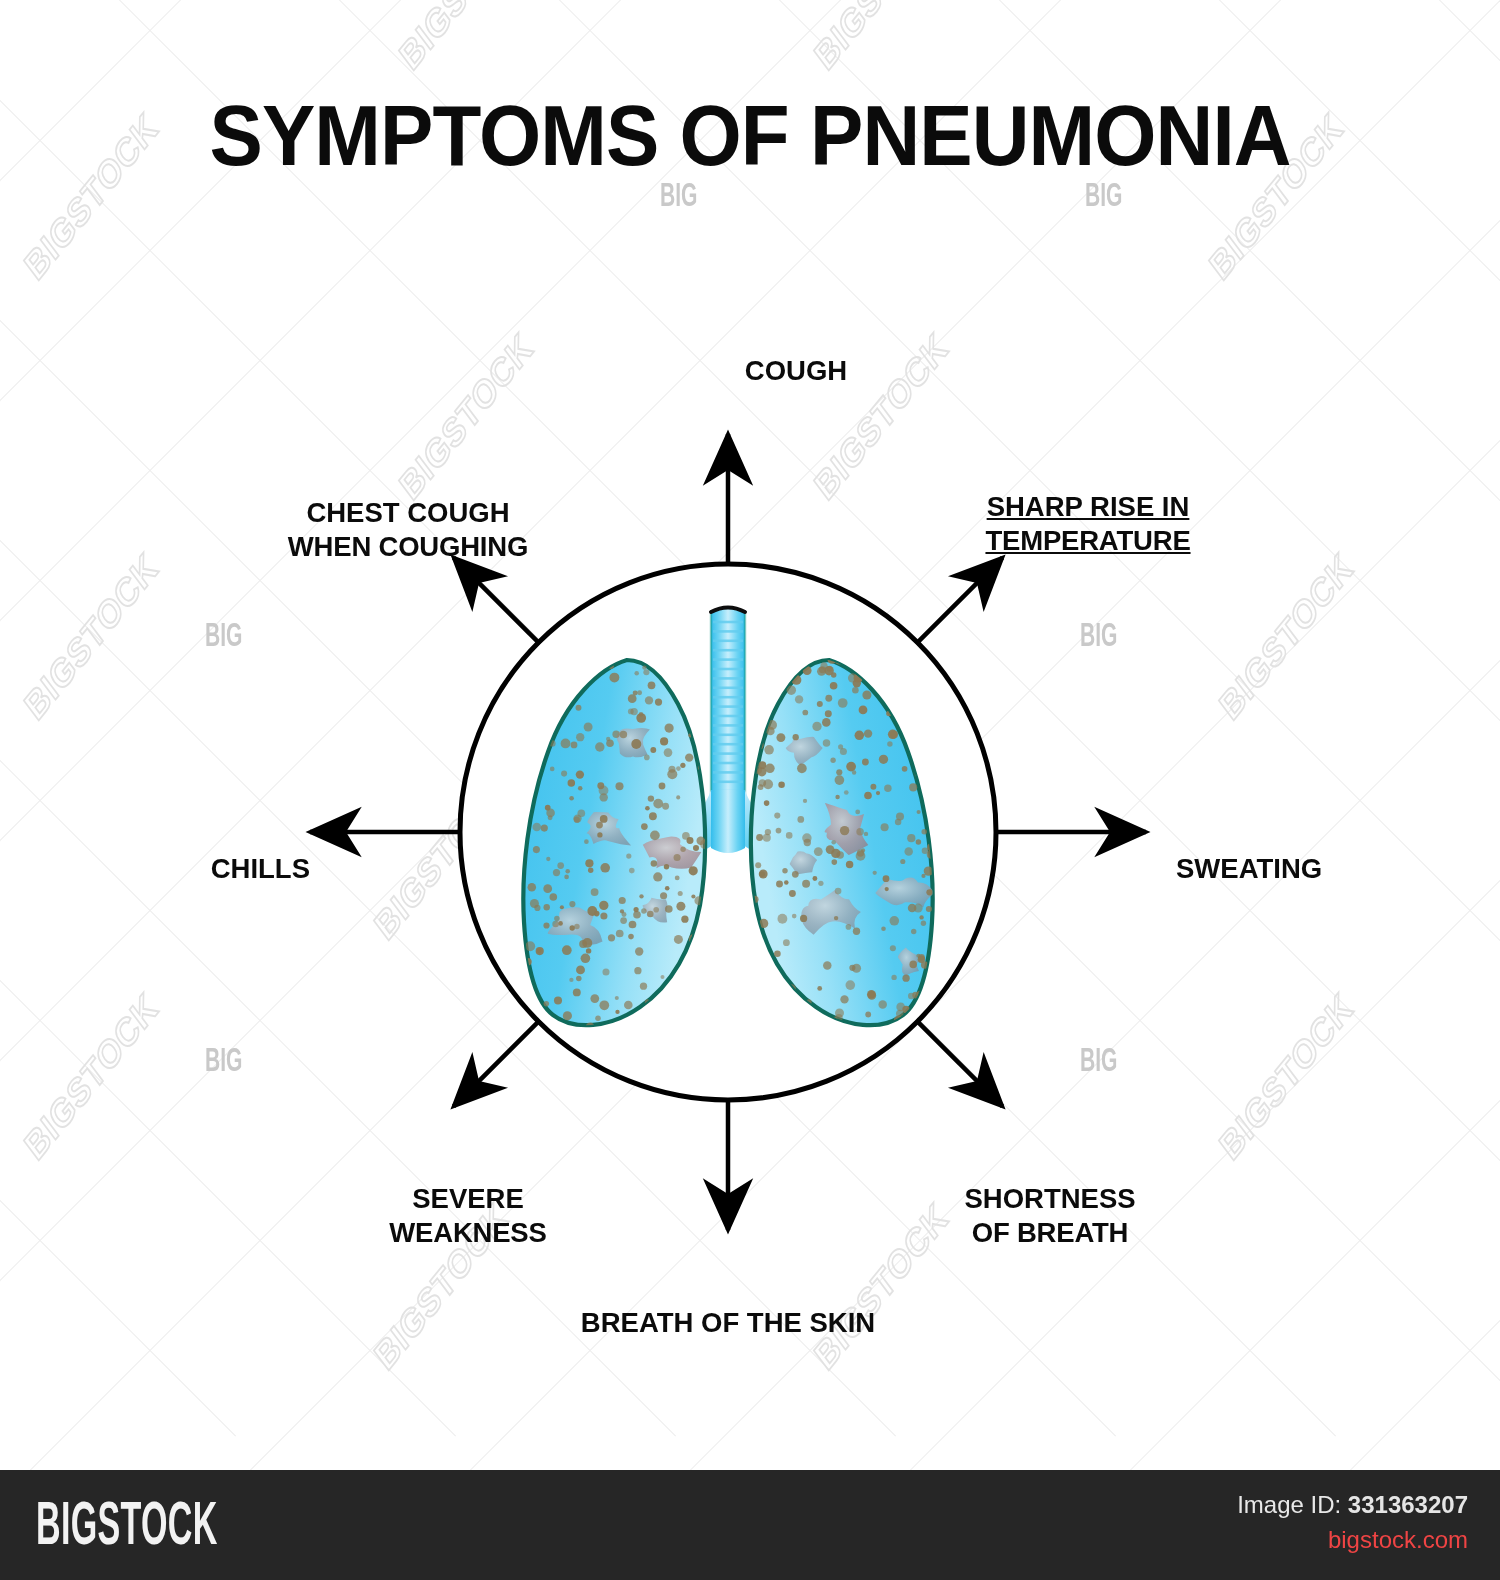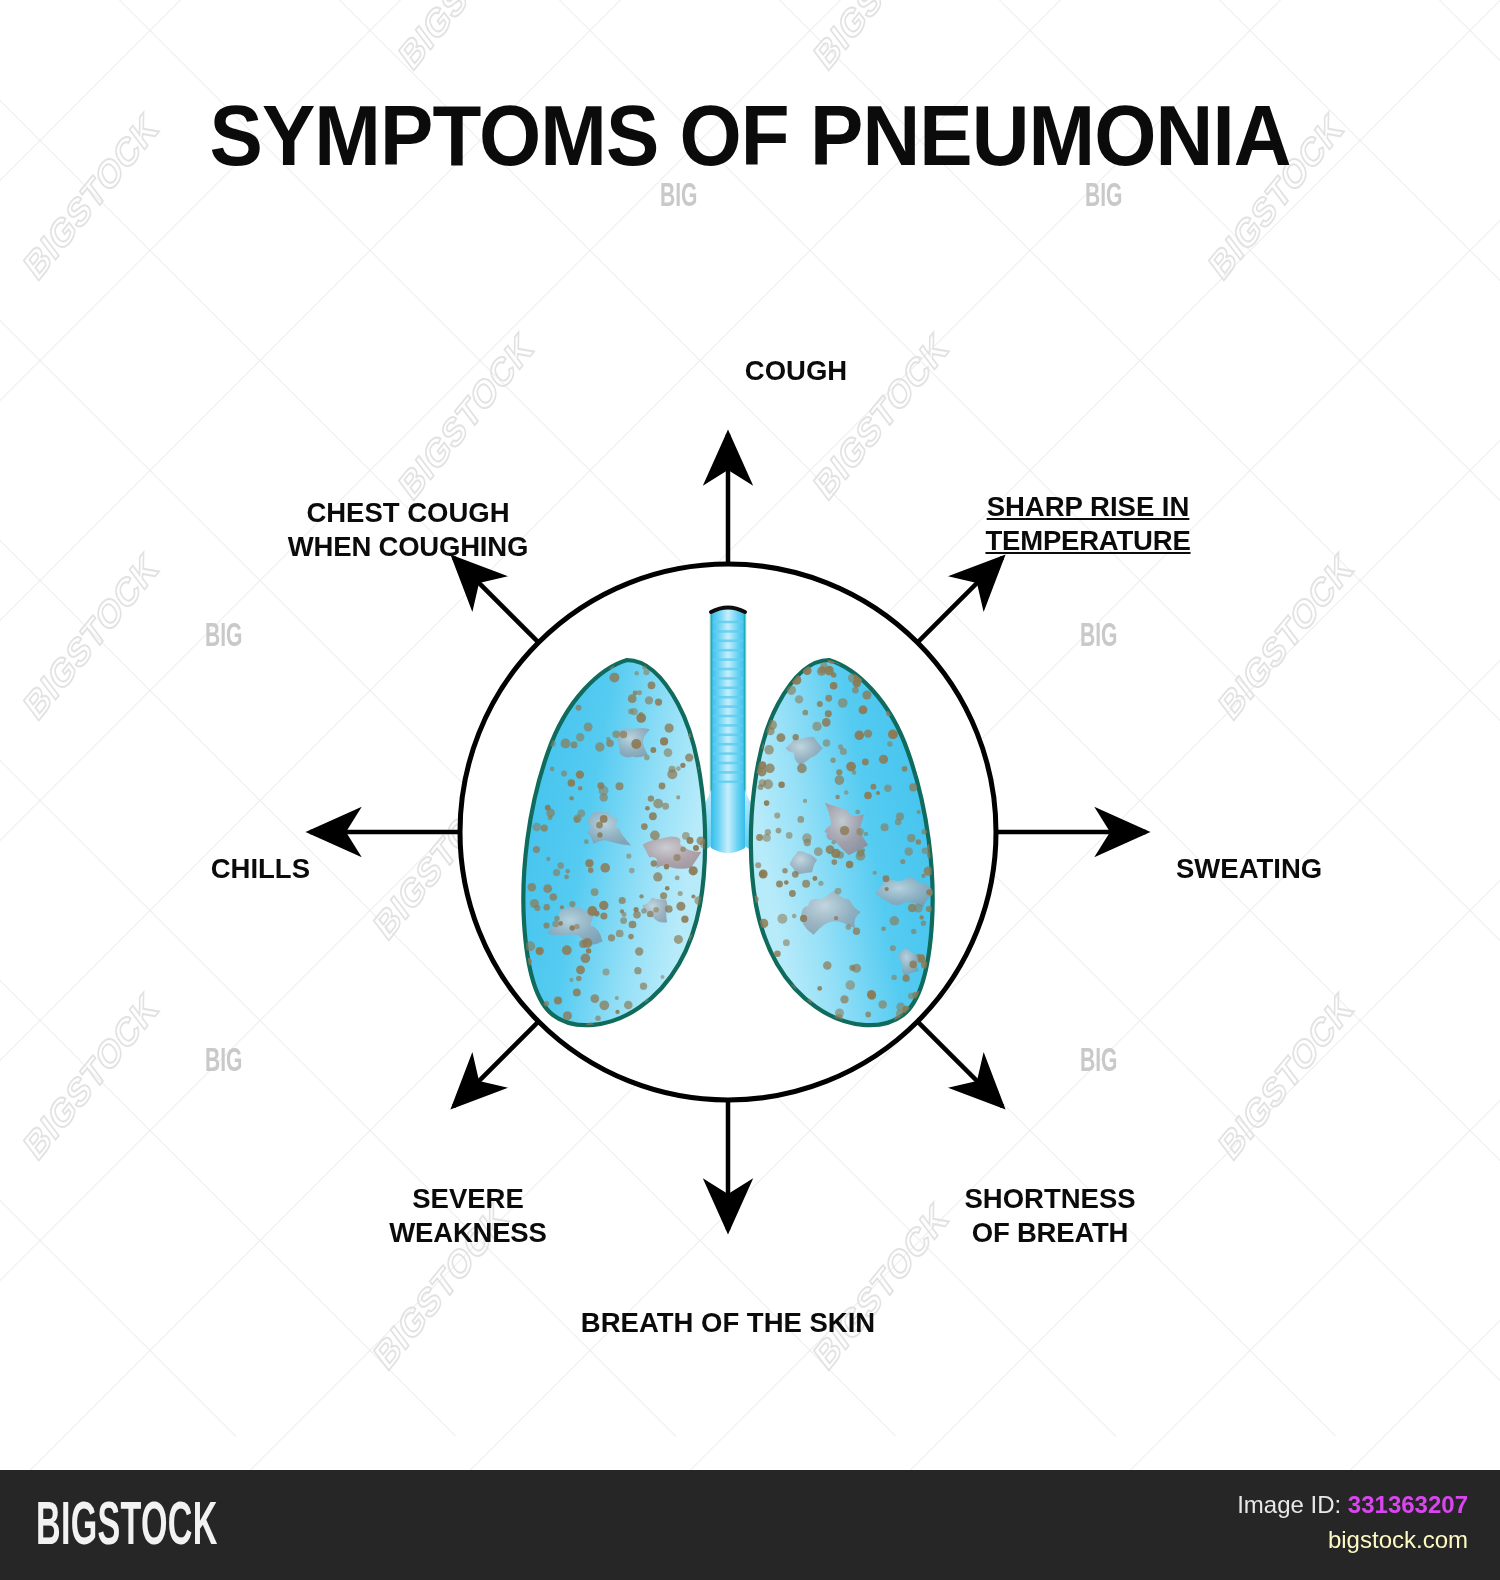--- a/index.html
+++ b/index.html
@@ -131,22 +131,22 @@
   .footer-right {
     position: absolute;
     right: 32px;
     top: 18px;
     text-align: right;
     font-family: "Liberation Sans", sans-serif;
     font-size: 24px;
     line-height: 1.45;
     color: #e8e8e8;
   }
-  .footer-right .strong { font-weight: 700; color: #d946ef; }
-  .footer-right .site { display: block; color: #fef9c3; }
+  .footer-right .strong { font-weight: 700; color: #e5e5e5; }
+  .footer-right .site { display: block; color: #ef4444; }
 </style>
 </head>
 <body>
 
 <div id="page">
 
   <div class="wm-layer" id="wm-layer">
       <div class="wm-line" style="left: -1320px; top: -120px; width: 2200px; transform: rotate(45deg);"></div>
       <div class="wm-line" style="left: -1320px; top: 1500px; width: 2200px; transform: rotate(-45deg);"></div>
       <div class="wm-line" style="left: -1100px; top: -120px; width: 2200px; transform: rotate(45deg);"></div>

